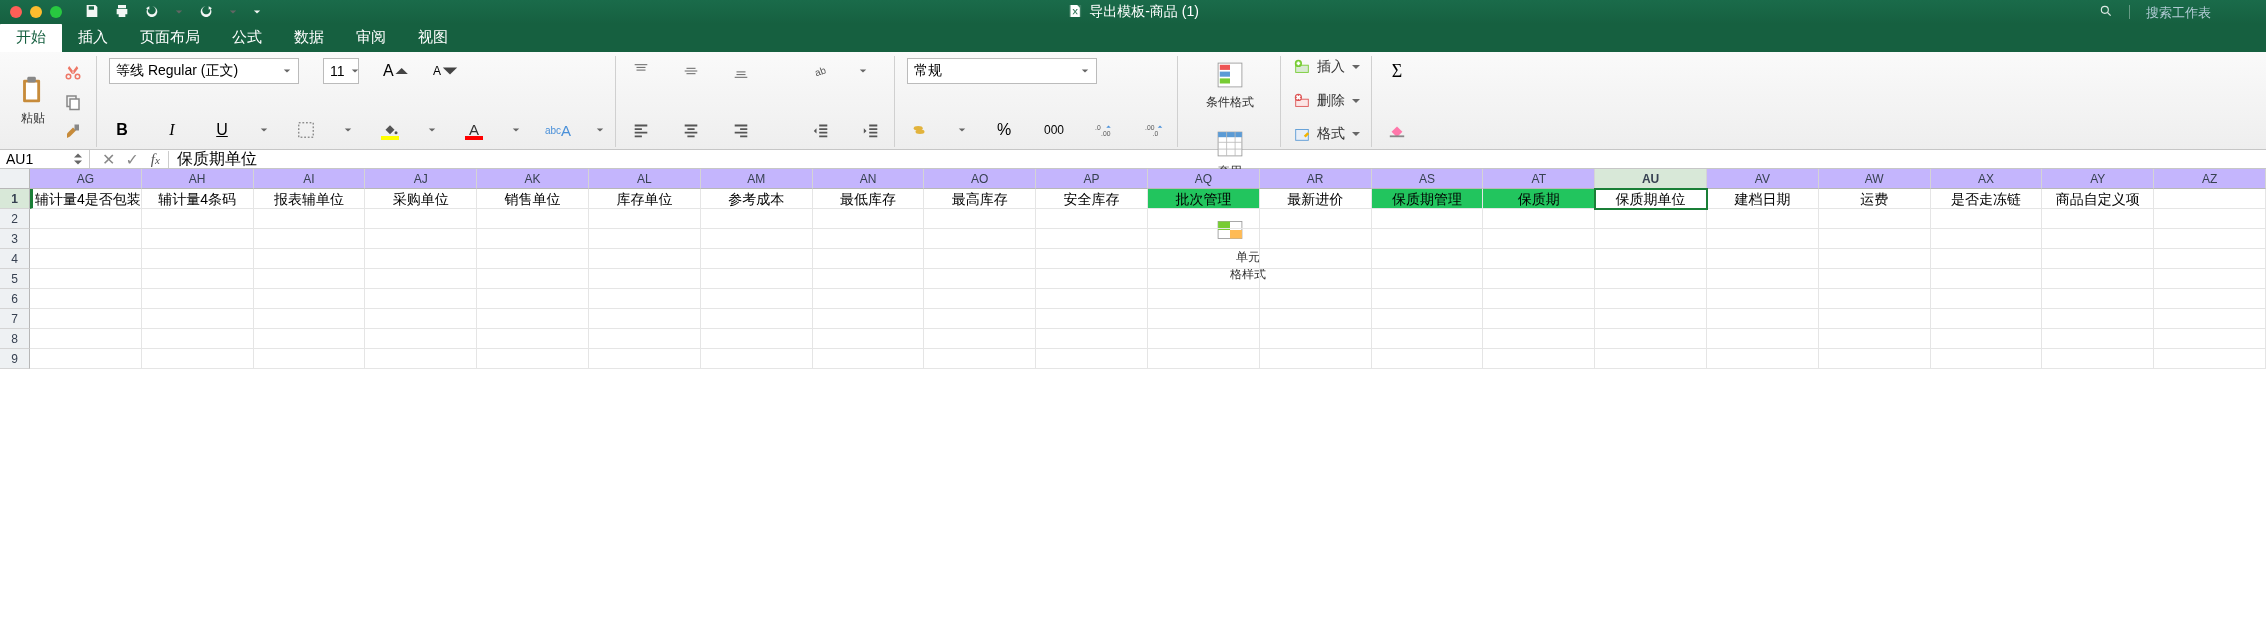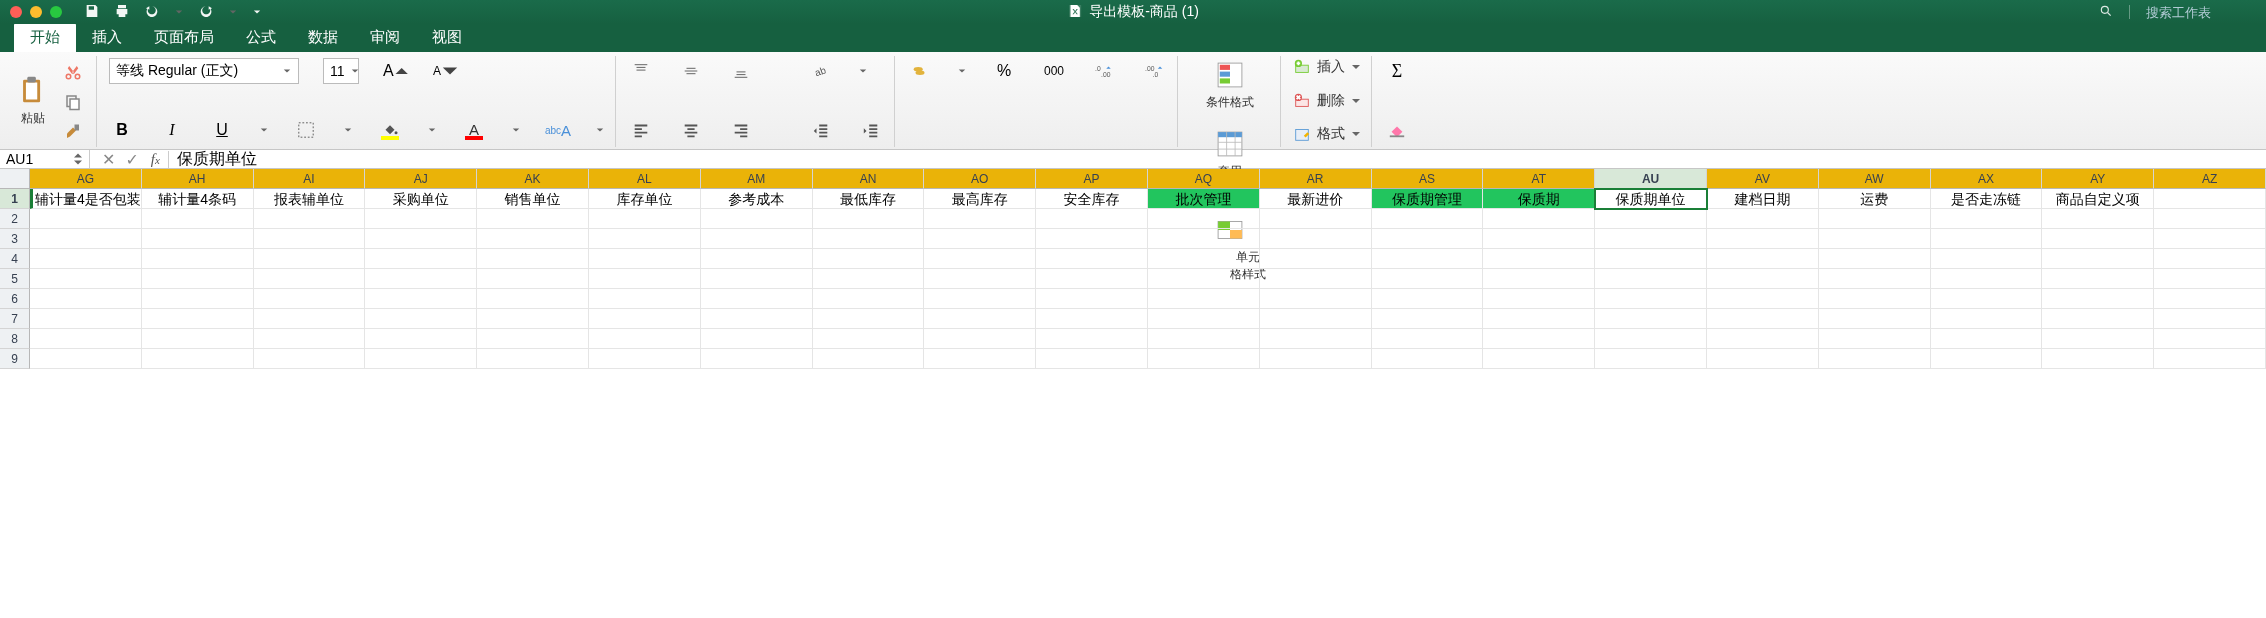--- a/index.html
+++ b/index.html
@@ -11,21 +11,21 @@
   .traffic span { width: 12px; height: 12px; border-radius: 50%; display: inline-block; }
   .dot-close { background: #ff5f57; } .dot-min { background: #febc2e; } .dot-max { background: #28c840; }
   .qat { display: flex; gap: 14px; margin-left: 22px; align-items: center; }
   .qat svg, .qat span.uicon { width: 16px; height: 16px; fill: #fff; opacity: 0.95; }
   .titlecenter { position: absolute; left: 50%; transform: translateX(-50%); display: flex; align-items: center; gap: 6px; font-size: 14px; }
   .searcharea { margin-left: auto; margin-right: 10px; display: flex; align-items: center; gap: 16px; opacity: 0.85; font-size: 13px; }
   .searcharea input { background: transparent; border: none; color: #fff; font-size: 13px; width: 110px; }
   .searcharea input::placeholder { color: #cde; }
 
   
-  .tabbar { height: 28px; background: #166040; display: flex; align-items: flex-end; padding-left: 14px; gap: 0; color: #fff; font-size: 15px; }
+  .tabbar { height: 28px; background: #166040; display: flex; align-items: flex-end; gap: 0; color: #fff; font-size: 15px; }
   .tab { padding: 5px 16px 5px; cursor: pointer; }
   .tab.active { background: #fff; color: #166040; font-weight: 500; border-radius: 2px 2px 0 0; }
 
   
   .ribbon { height: 98px; background: linear-gradient(to bottom, #fafafa, #eeeeee); border-bottom: 1px solid #c6c6c6; display: flex; align-items: stretch; padding: 4px 8px 2px; gap: 8px; }
   .group { display: flex; flex-direction: column; justify-content: space-between; border-right: 1px solid #d0d0d0; padding: 0 10px 2px 4px; }
   .group:last-child { border-right: none; }
   .grouprow { display: flex; align-items: center; gap: 24px; height: 30px; }
   .bigbtn { display: flex; flex-direction: column; align-items: center; justify-content: center; gap: 2px; padding: 2px 4px; height: 88px; cursor: pointer; font-size: 12px; color: #333; }
   .bigbtn svg { width: 34px; height: 34px; }
@@ -47,21 +47,21 @@
   .namebox { width: 90px; height: 100%; border-right: 1px solid #ccc; display: flex; align-items: center; padding: 0 6px; font-size: 14px; }
   .namebox .stepper { margin-left: auto; display:flex; flex-direction:column; gap:0; }
   .namebox .stepper svg { width:10px; height:7px; fill:#666; }
   .fbtns { display:flex; gap:10px; padding: 0 12px; color:#888; }
   .fbtns span { cursor:pointer; font-size:16px; }
   .fx { font-style: italic; font-family: "Times New Roman", serif; font-size: 15px; color:#555; padding-right:8px; border-right:1px solid #ccc; }
   .finput { flex:1; padding: 0 8px; font-size: 16px; }
 
   
   .grid { display: grid; grid-template-columns: 30px repeat(20, 1fr); font-size: 13px; color:#000; }
-  .colh { background: #eab308; border-right:1px solid #d4d4d4; border-bottom:1px solid #b7b7b7; text-align:center; color:#374151; font-size:12px; height:20px; line-height:20px; position:relative; }
+  .colh { background: #c4b5fd; border-right:1px solid #d4d4d4; border-bottom:1px solid #b7b7b7; text-align:center; color:#374151; font-size:12px; height:20px; line-height:20px; position:relative; }
   .colh.active { background:#d8e8d8; font-weight:600; }
   .colh.corner { background:#eef1f3; border-right:1px solid #b7b7b7; }
   .rowh { background:#eef1f3; border-right:1px solid #b7b7b7; border-bottom:1px solid #d4d4d4; text-align:center; color:#374151; font-size:12px; height:20px; line-height:20px; }
   .rowh.active { background:#d8e8d8; font-weight:600; }
   .cell { border-right:1px solid #e5e5e5; border-bottom:1px solid #e5e5e5; height:20px; line-height:20px; padding:0 2px; white-space:nowrap; overflow:hidden; font-size:14px; text-align:center; }
   .cell.header { font-size:14px; }
   .hl { background:#22c55e; }
   .selected { outline:2px solid #1a7f37; outline-offset:-1px; background:#fff; position:relative; z-index:1; }
   .row1edge { border-left:3px solid #1a7f37; }
 </style>
@@ -312,20 +312,30 @@
           <svg viewBox="0 0 20 20">
             <path stroke="#555" stroke-width="2" d="M8 5h9M8 9h9M8 13h9M8 17h9"></path>
             <path fill="#555" d="M2 8l3 3-3 3z"></path>
           </svg>
         </div>
     </div>
   </div>
 
 
   <div class="group">
+    <div class="grouprow">
+      <div class="selectlike numfmt">
+        <span>常规</span>
+        <span class="dd" style="margin-left:auto;">
+            <svg viewBox="0 0 10 10">
+              <path d="M1 3l4 4 4-4z"></path>
+            </svg>
+          </span>
+      </div>
+    </div>
     <div class="grouprow">
       <div class="iconbtn">
           <svg viewBox="0 0 20 20">
             <ellipse cx="8" cy="8" rx="5" ry="2.5" fill="#e2b33c"></ellipse>
             <ellipse cx="10" cy="12" rx="5" ry="2.5" fill="#e2b33c"></ellipse>
           </svg>
         </div>
       <span class="dd">
           <svg viewBox="0 0 10 10">
             <path d="M1 3l4 4 4-4z"></path>

